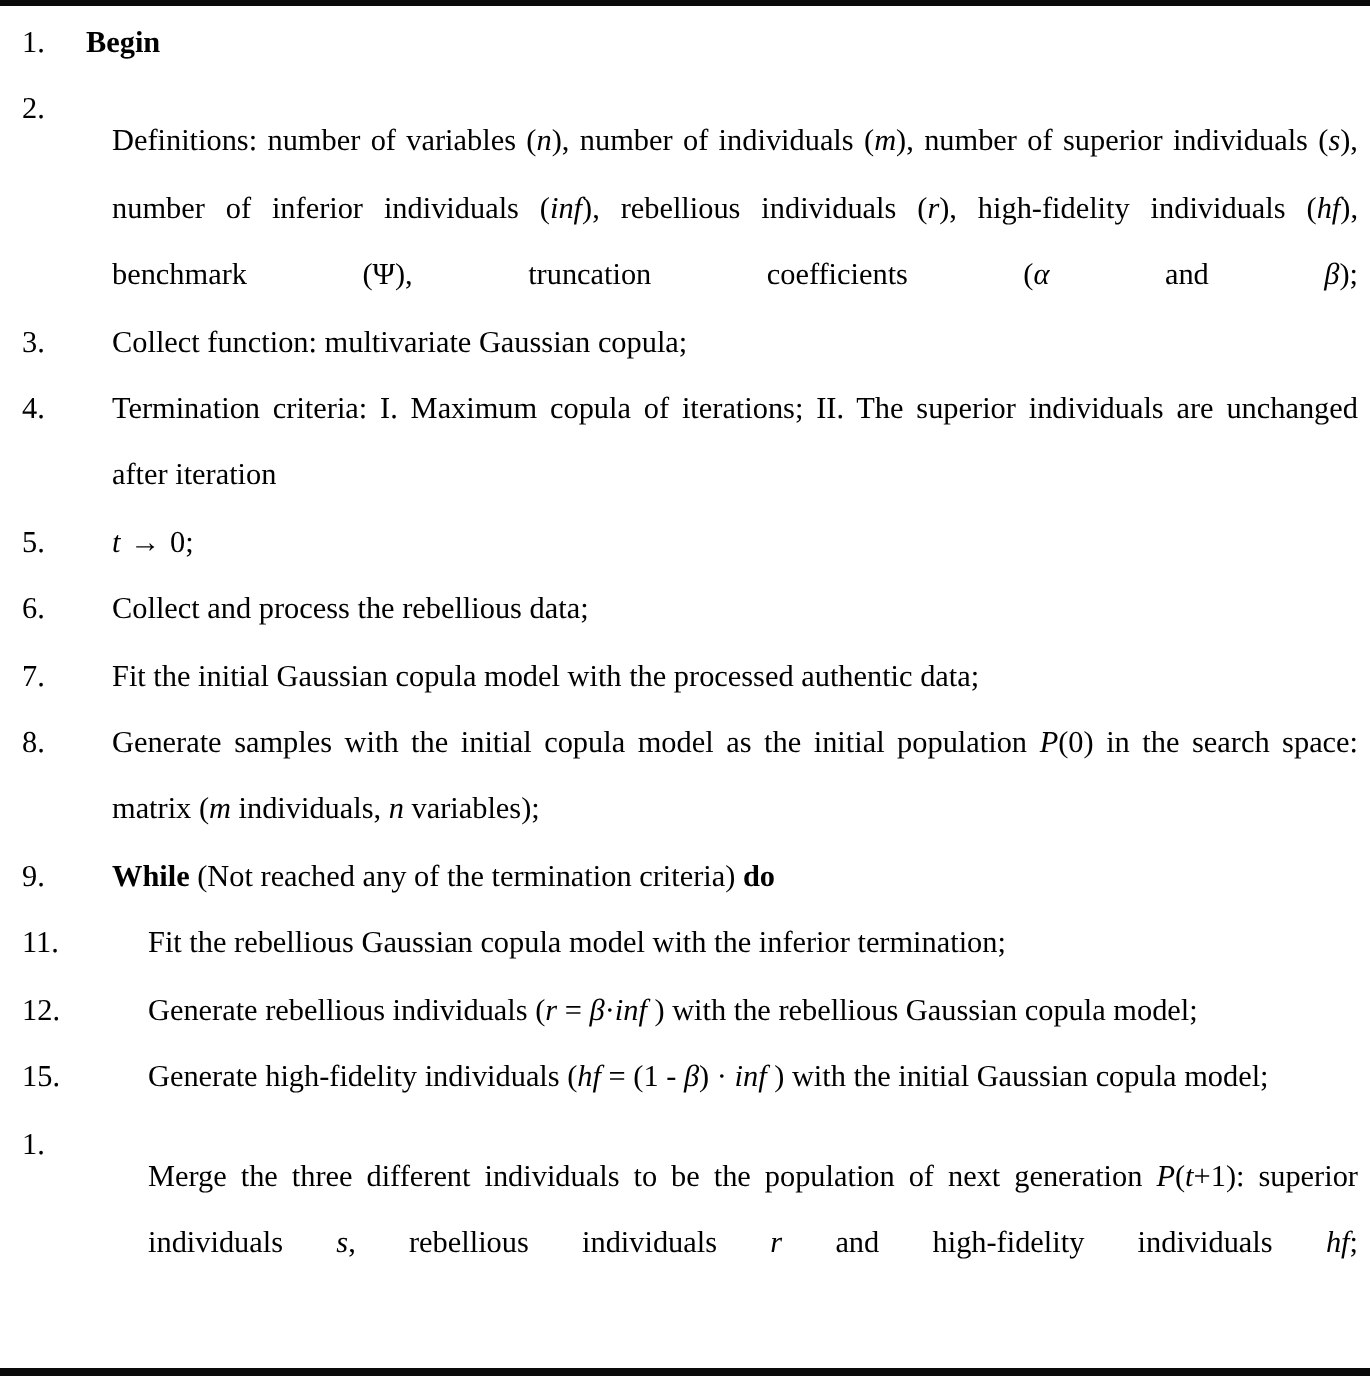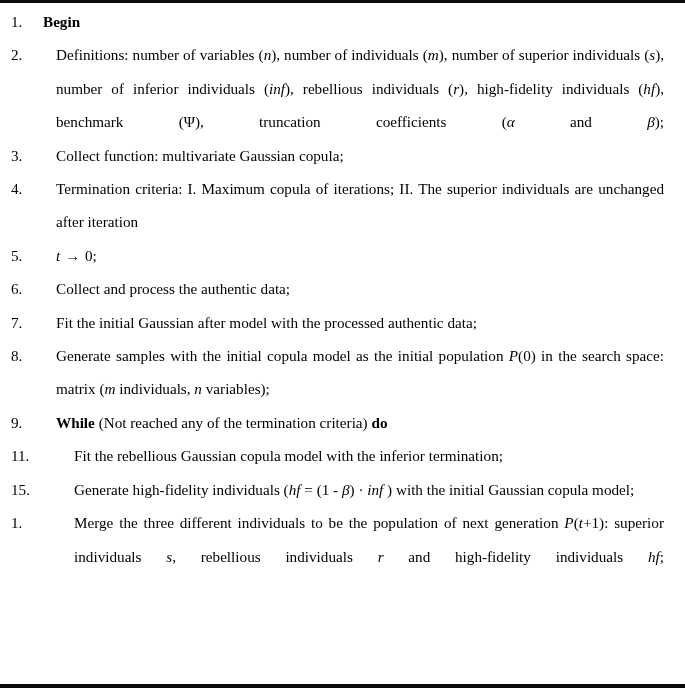--- a/index.html
+++ b/index.html
@@ -48,34 +48,34 @@
     flex: 0 0 auto;
     width: 30px;
     padding-left: 11px;
     box-sizing: border-box;
     text-align: left;
     white-space: nowrap;
   }
 
   .step-text {
     flex: 1 1 auto;
-    padding-right: 21px;
+    padding-right: 6px;
     box-sizing: border-box;
     text-align: justify;
     text-justify: inter-word;
     hyphens: none;
   }
 
   
   .indent-0 .step-text { padding-left: 13px; }
   .indent-1 .step-text { padding-left: 26px; }
   .indent-2 .step-text { padding-left: 44px; }
 
   
-  .step-text.justify-all { text-align-last: justify; }
+  .step-text.justify-all { text-align-last: justify; margin-top: 16px; }
 
   
   .cont .step-num { visibility: hidden; }
 
   i  { font-style: italic; }
   b  { font-weight: bold; }
 
   .sym { font-style: normal; }
   .arrow { font-style: normal; padding: 0 1px; }
 </style>
@@ -108,45 +108,49 @@
       <span class="step-text">Termination criteria: I. Maximum copula of iterations; II. The superior individuals are unchanged after iteration</span>
     </div>
 
     <div class="step indent-1">
       <span class="step-num">5.</span>
       <span class="step-text"><i>t</i> <span class="arrow">→</span> 0;</span>
     </div>
 
     <div class="step indent-1">
       <span class="step-num">6.</span>
-      <span class="step-text">Collect and process the authentic data;</span>
+      <span class="step-text">Collect and process the rebellious data;</span>
     </div>
 
     <div class="step indent-1">
       <span class="step-num">7.</span>
-      <span class="step-text">Fit the initial Gaussian after model with the processed authentic data;</span>
+      <span class="step-text">Fit the initial Gaussian copula model with the processed authentic data;</span>
     </div>
 
     <div class="step indent-1">
       <span class="step-num">8.</span>
       <span class="step-text">Generate samples with the initial copula model as the initial population <i>P</i>(0) in the search space: matrix (<i>m</i> individuals, <i>n</i> variables);</span>
     </div>
 
     <div class="step indent-1">
       <span class="step-num">9.</span>
       <span class="step-text"><b>While</b> (Not reached any of the termination criteria) <b>do</b></span>
     </div>
 
 
 
     <div class="step indent-2">
       <span class="step-num">11.</span>
       <span class="step-text">Fit the rebellious Gaussian copula model with the inferior termination;</span>
     </div>
 
+    <div class="step indent-2">
+      <span class="step-num">12.</span>
+      <span class="step-text">Generate rebellious individuals (<i>r</i> = <i>β</i>·<i>inf</i> ) with the rebellious Gaussian copula model;</span>
+    </div>
 
     <div class="step indent-2">
       <span class="step-num">15.</span>
       <span class="step-text">Generate high-fidelity individuals (<i>hf</i> = (1 - <i>β</i>) · <i>inf</i> ) with the initial Gaussian copula model;</span>
     </div>
 
     <div class="step indent-2">
       <span class="step-num">1.</span>
       <span class="step-text justify-all">Merge the three different individuals to be the population of next generation <i>P</i>(<i>t</i>+1): superior individuals <i>s</i>, rebellious individuals <i>r</i> and high-fidelity individuals <i>hf</i>;</span>
     </div>

